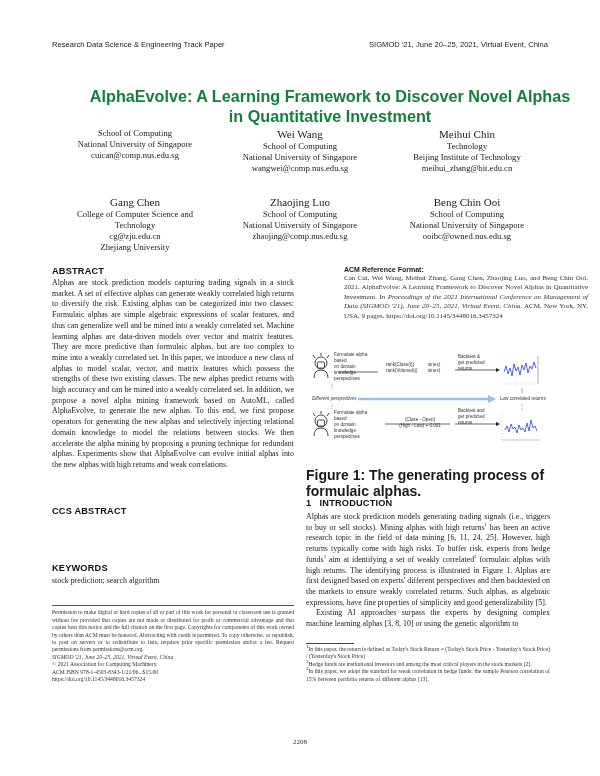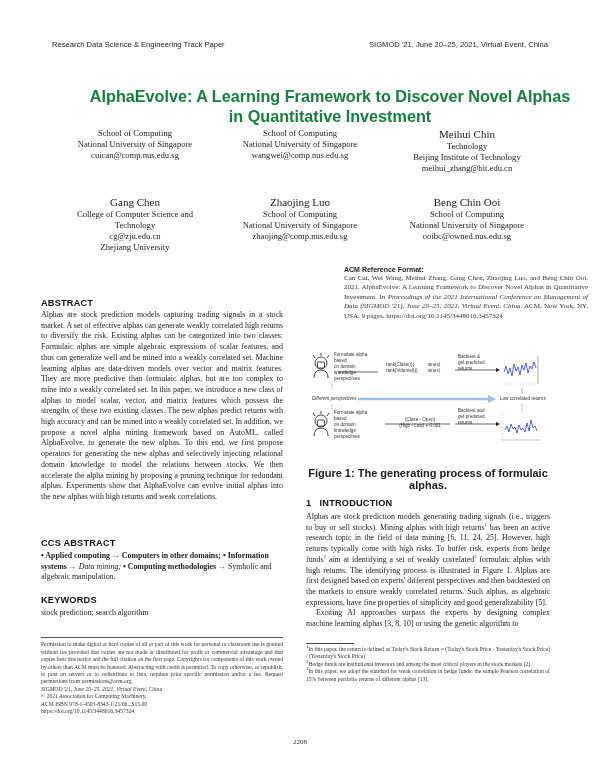--- a/index.html
+++ b/index.html
@@ -7,28 +7,28 @@
          font-family: "Liberation Serif", "DejaVu Serif", serif; color: #1a1a1a; }
   .abs { position: absolute; }
   .hdr { top: 40px; font-family: "Liberation Sans", "DejaVu Sans", sans-serif; font-size: 7.6px; color: #222; }
   .hdr-left { left: 52px; }
   .hdr-right { right: 52px; }
   .title { top: 86px; left: 0; width: 600px; text-align: center; font-family: "Liberation Sans", "DejaVu Sans", sans-serif;
            font-weight: bold; font-size: 16.2px; line-height: 20px; color: #15803d; padding-left: 30px; }
   .authors { top: 128px; left: 50px; width: 500px; }
   .author { position: absolute; width: 170px; text-align: center; font-size: 8.6px; line-height: 11px; }
   .author .name { font-size: 11px; line-height: 13px; }
-  .col-left { left: 41px; width: 242px; margin-top: 32px; }
+  .col-left { left: 52px; width: 242px; }
   .col-right { left: 306px; width: 244px; }
   .sec-h { font-family: "Liberation Sans", "DejaVu Sans", sans-serif; font-weight: bold; font-size: 9.2px; letter-spacing: 0.2px; color: #111; }
   .body-text { font-size: 7.9px; line-height: 10.7px; text-align: justify; color: #222; }
   .small-text { font-size: 5.6px; line-height: 7.4px; color: #333; text-align: justify; }
   .rule { height: 1.3px; background: #555; }
   .figure { top: 350px; left: 310px; width: 270px; height: 105px; }
-  .fig-caption { top: 467px; left: 306px; width: 244px; text-align: center; font-family: "Liberation Sans", "DejaVu Sans", sans-serif; font-weight: bold; font-size: 11px; }
+  .fig-caption { top: 467px; left: 306px; width: 244px; font-family: "Liberation Sans", "DejaVu Sans", sans-serif; font-weight: bold; font-size: 14px; }
   .fig-txt { font-family: "Liberation Sans", "DejaVu Sans", sans-serif; font-size: 4.6px; line-height: 6px; color: #333; position: absolute; }
   .pagenum { top: 738px; left: 0; width: 600px; text-align: center; font-size: 7px; color: #333; }
   sup { font-size: 5px; line-height: 0; }
   i { font-style: italic; }
   b { font-weight: bold; }
 </style>
 </head>
 <body>
 
 <div class="abs hdr hdr-left">Research Data Science &amp; Engineering Track Paper</div>
@@ -39,20 +39,21 @@
   <div>in Quantitative Investment</div>
 </div>
 
 <div class="abs authors">
   <div class="author" style="left:0; top:0;">
     <div>School of Computing</div>
     <div>National University of Singapore</div>
     <div>cuican@comp.nus.edu.sg</div>
   </div>
   <div class="author" style="left:165px; top:0;">
+    <div class="name">Wei Wang</div>
     <div>School of Computing</div>
     <div>National University of Singapore</div>
     <div>wangwei@comp.nus.edu.sg</div>
   </div>
   <div class="author" style="left:332px; top:0;">
     <div class="name">Meihui Chin</div>
     <div>Technology</div>
     <div>Beijing Institute of Technology</div>
     <div>meihui_zhang@bit.edu.cn</div>
   </div>
@@ -77,23 +78,20 @@
   </div>
 </div>
 
 <div class="abs col-left" style="top:266px;">
   <div class="sec-h">ABSTRACT</div>
   <div class="body-text" style="margin-top:2px;">Alphas are stock prediction models capturing trading signals in a stock market. A set of effective alphas can generate weakly correlated high returns to diversify the risk. Existing alphas can be categorized into two classes: Formulaic alphas are simple algebraic expressions of scalar features, and thus can generalize well and be mined into a weakly correlated set. Machine learning alphas are data-driven models over vector and matrix features. They are more predictive than formulaic alphas, but are too complex to mine into a weakly correlated set. In this paper, we introduce a new class of alphas to model scalar, vector, and matrix features which possess the strengths of these two existing classes. The new alphas predict returns with high accuracy and can be mined into a weakly correlated set. In addition, we propose a novel alpha mining framework based on AutoML, called AlphaEvolve, to generate the new alphas. To this end, we first propose operators for generating the new alphas and selectively injecting relational domain knowledge to model the relations between stocks. We then accelerate the alpha mining by proposing a pruning technique for redundant alphas. Experiments show that AlphaEvolve can evolve initial alphas into the new alphas with high returns and weak correlations.</div>
 </div>
 
 <div class="abs col-left" style="top:506px;">
   <div class="sec-h">CCS ABSTRACT</div>
-  <div class="body-text" style="margin-top:3px; text-align:left;">
-    <b>• Applied computing → Computers in other domains;</b><b> • Information systems →</b><i> Data mining;</i><b> • Computing methodologies →</b><span> Symbolic and algebraic manipulation.</span>
-  </div>
 </div>
 
 <div class="abs col-left" style="top:563px;">
   <div class="sec-h">KEYWORDS</div>
   <div class="body-text" style="margin-top:3px;">stock prediction; search algorithm</div>
 </div>
 
 <div class="abs col-left" style="top:605px;">
   <div class="rule" style="width:242px;"></div>
   <div class="small-text" style="margin-top:3px;">Permission to make digital or hard copies of all or part of this work for personal or classroom use is granted without fee provided that copies are not made or distributed for profit or commercial advantage and that copies bear this notice and the full citation on the first page. Copyrights for components of this work owned by others than ACM must be honored. Abstracting with credit is permitted. To copy otherwise, or republish, to post on servers or to redistribute to lists, requires prior specific permission and/or a fee. Request permissions from permissions@acm.org.</div>

